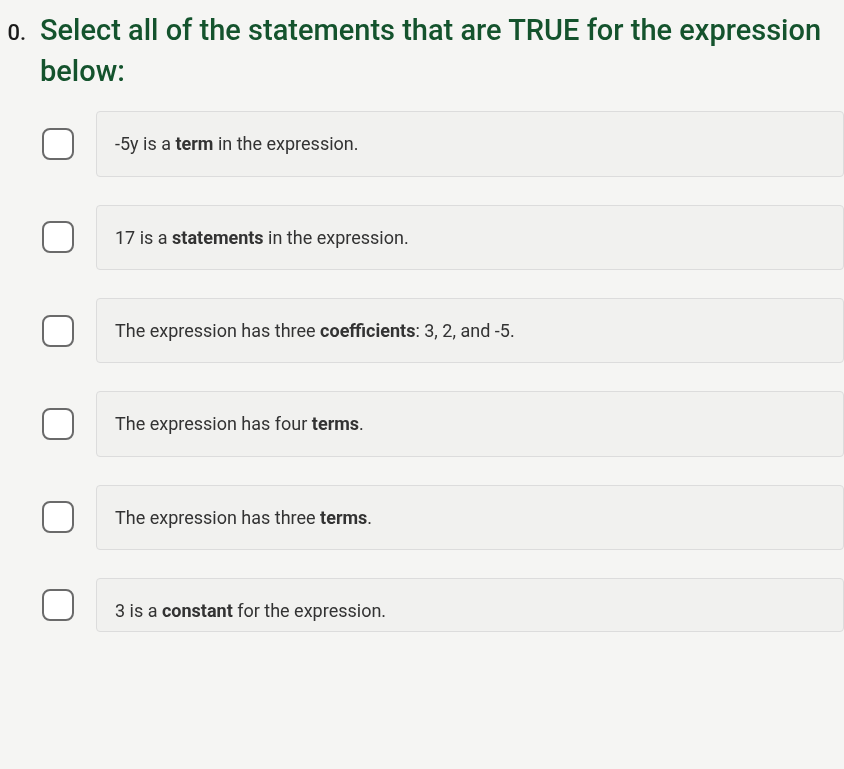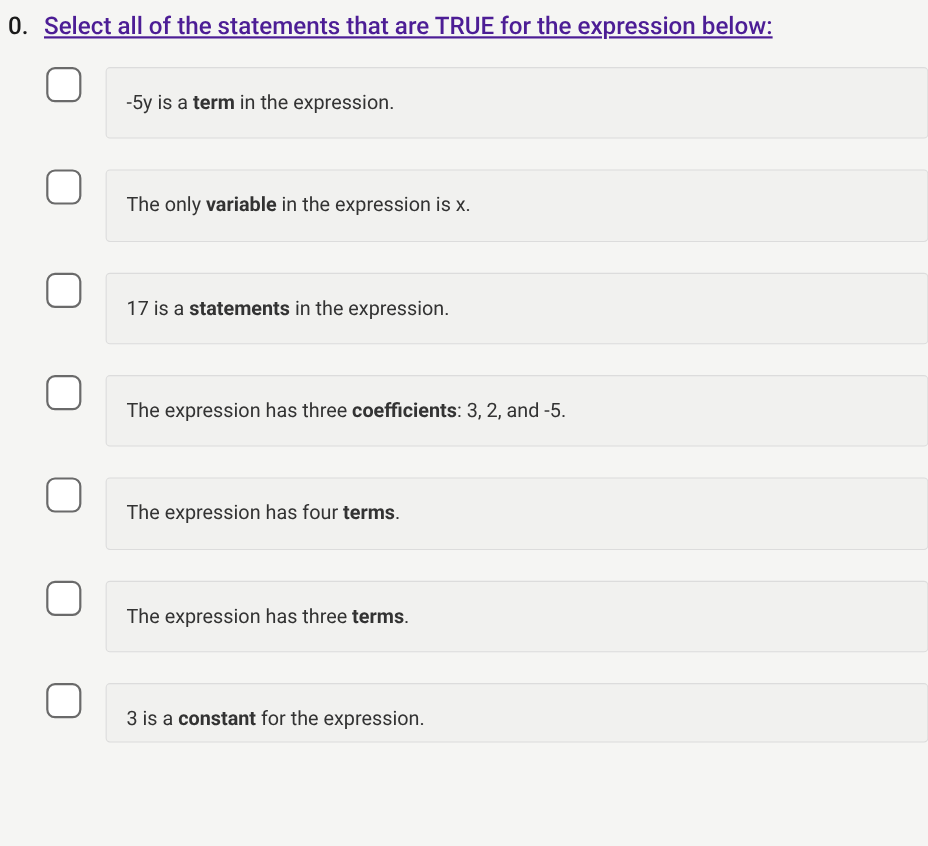--- a/index.html
+++ b/index.html
@@ -26,43 +26,43 @@
     }
     .question-number {
       font-size: 22px;
       font-weight: 500;
       color: #1a1a1a;
       margin-right: 14px;
       min-width: 26px;
       text-align: right;
     }
     .question-text {
-      font-size: 22px;
+      font-size: 29px;
       font-weight: 500;
-      color: #4c1d95;
+      color: #14532d;
       line-height: 1.4;
-      text-decoration: underline;
     }
     .expression {
       font-size: 20px;
       font-weight: 500;
       color: #1a1a1a;
       margin-left: 42px;
       margin-bottom: 30px;
       font-family: Arial, sans-serif;
     }
     .expression sup {
       font-size: 13px;
       vertical-align: super;
     }
     .options {
       margin-left: 42px;
     }
     .option-row {
       display: flex;
+      align-items: center;
       margin-bottom: 28px;
     }
     .checkbox {
       width: 32px;
       height: 32px;
       border: 2px solid #6a6a6a;
       border-radius: 8px;
       background: #fff;
       flex-shrink: 0;
       cursor: pointer;
@@ -92,24 +92,20 @@
   </div>
 
 
   <div class="options">
     <div class="option-row">
       <div class="checkbox"></div>
       <div class="option-label">-5y is a <b>term</b> in the expression.</div>
     </div>
     <div class="option-row">
       <div class="checkbox"></div>
-      <div class="option-label">The only <b>variable</b> in the expression is x.</div>
-    </div>
-    <div class="option-row">
-      <div class="checkbox"></div>
       <div class="option-label">17 is a <b>statements</b> in the expression.</div>
     </div>
     <div class="option-row">
       <div class="checkbox"></div>
       <div class="option-label">The expression has three <b>coefficients</b>: 3, 2, and -5.</div>
     </div>
     <div class="option-row">
       <div class="checkbox"></div>
       <div class="option-label">The expression has four <b>terms</b>.</div>
     </div>

